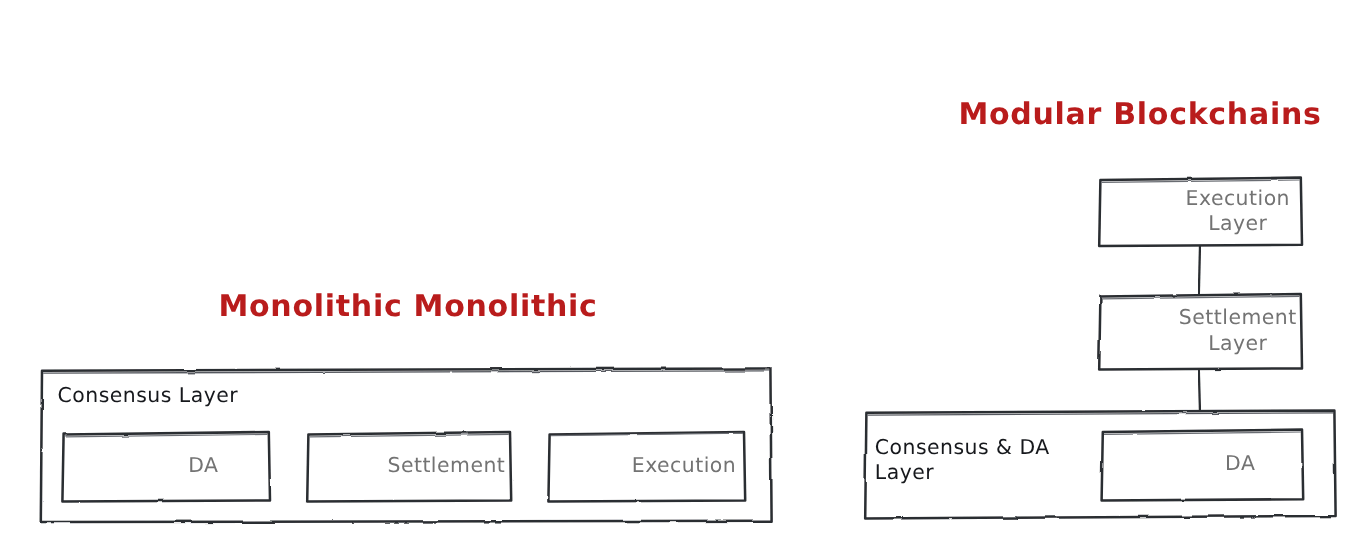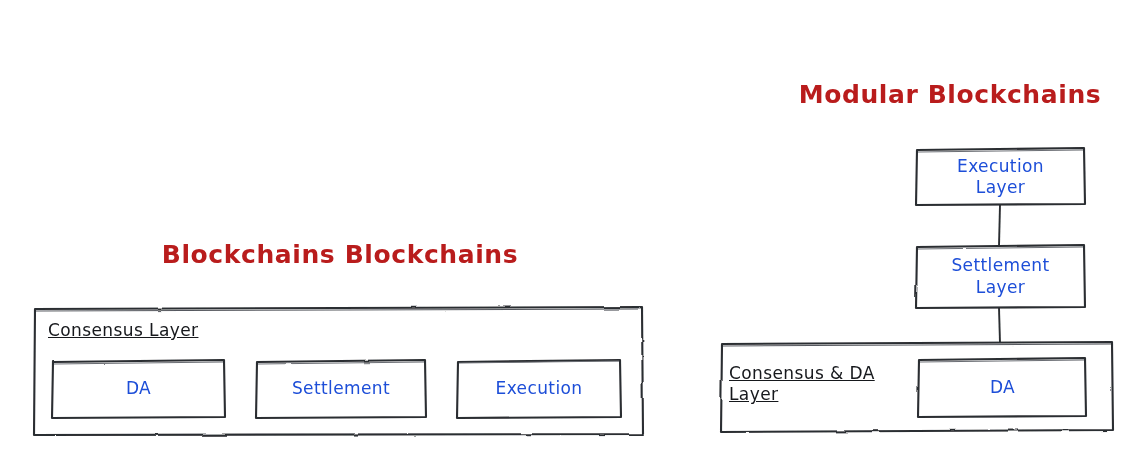--- a/index.html
+++ b/index.html
@@ -30,38 +30,38 @@
     color: #b91c1c;
     white-space: nowrap;
     text-align: center;
   }
   .box-label {
     position: absolute;
     font-family: "DejaVu Sans", sans-serif;
     font-size: 17px;
     font-weight: 500;
     letter-spacing: 0.4px;
-    color: #1d4ed8;
+    color: #737373;
     white-space: pre-line;
     text-align: center;
     line-height: 1.25;
     display: flex;
     align-items: center;
     justify-content: center;
+    padding-left: 31px;
   }
   .panel-label {
     position: absolute;
     font-family: "DejaVu Sans", sans-serif;
     font-size: 17px;
     font-weight: 500;
     letter-spacing: 0.4px;
     color: #16181c;
     white-space: pre-line;
     line-height: 1.25;
-    text-decoration: underline;
   }
   
   #title-monolithic { left: 150px; top: 240px; width: 380px; }
   #panel-consensus-label { left: 48px; top: 320px; }
   #label-da-left        { left: 52px;  top: 360px; width: 173px; height: 58px; }
   #label-settlement-left{ left: 256px; top: 360px; width: 170px; height: 58px; }
   #label-execution-left { left: 457px; top: 360px; width: 164px; height: 58px; }
   
   #title-modular { left: 760px; top: 80px; width: 380px; }
   #label-execution-layer  { left: 916px; top: 150px; width: 169px; height: 54px; }
@@ -126,21 +126,21 @@
     <path d="M722,344 L1112,342 L1113,430 L721,432 Z" fill="none" stroke="#2b2d31" stroke-width="2.1" stroke-linejoin="round"></path>
     <path d="M723,346 L1111,344" fill="none" stroke="#55585e" stroke-width="1.1"></path>
   </g>
 
   <g filter="url(#sketchy2)">
     <path d="M919,360 L1085,358 L1086,416 L918,417 Z" fill="#ffffff" stroke="#2b2d31" stroke-width="2.1" stroke-linejoin="round"></path>
     <path d="M920,362 L1084,360" fill="none" stroke="#6a6d73" stroke-width="1"></path>
   </g>
 </svg>
 
-<div class="diagram-title" id="title-monolithic">Blockchains Blockchains</div>
+<div class="diagram-title" id="title-monolithic">Monolithic Monolithic</div>
 
 <div class="panel-label" id="panel-consensus-label">Consensus Layer</div>
 
 <div class="box-label" id="label-da-left">DA</div>
 
 <div class="box-label" id="label-settlement-left">Settlement</div>
 
 <div class="box-label" id="label-execution-left">Execution</div>
 
 <div class="diagram-title" id="title-modular">Modular Blockchains</div>

